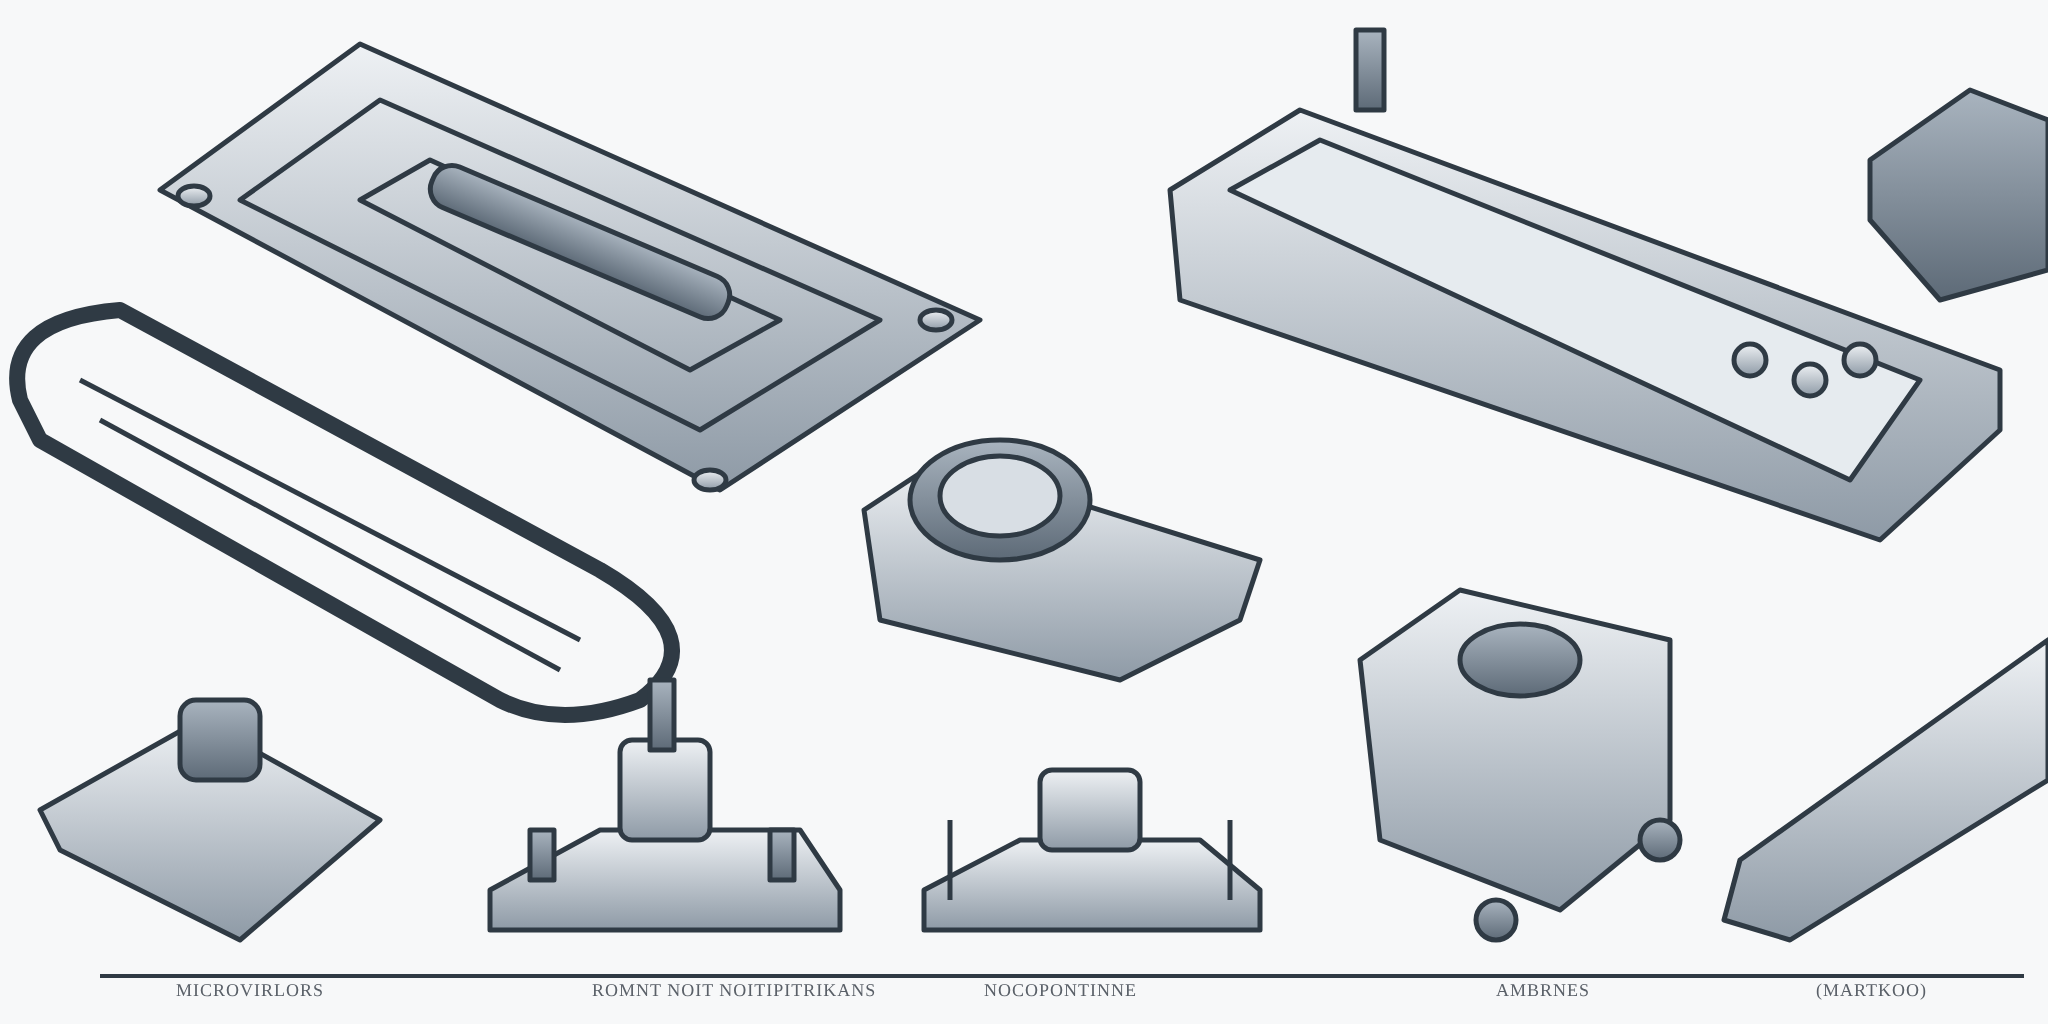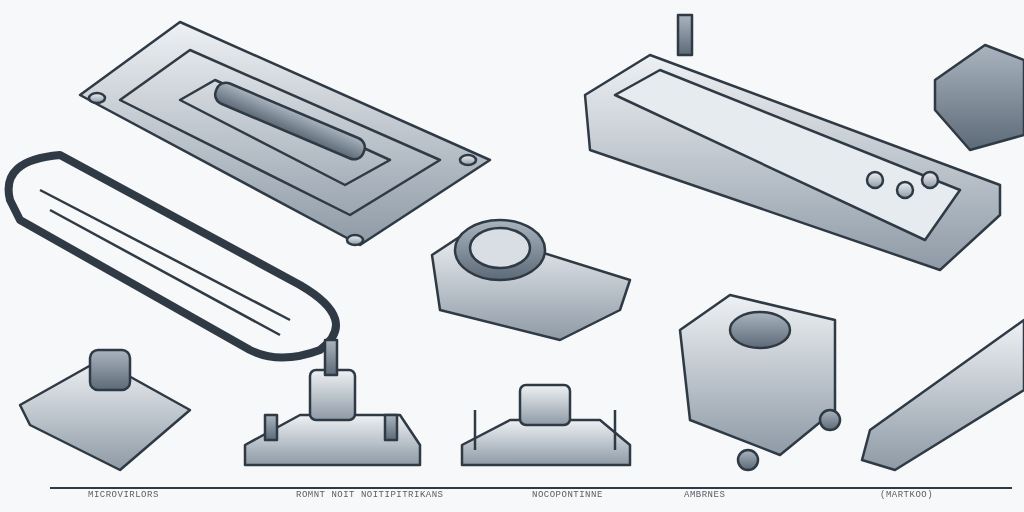--- a/index.html
+++ b/index.html
@@ -1,18 +1,18 @@
 <!DOCTYPE html>
 <html><head>
 <meta charset="utf-8">
 <style>
   html,body{margin:0;padding:0;}
   body{width:1024px;height:512px;background:#f7f8f9;position:relative;overflow:hidden;font-family:"Liberation Sans",sans-serif;}
   svg{position:absolute;left:0;top:0;}
-  .label{position:absolute;top:490px;font-size:9px;letter-spacing:0.5px;color:#5a6068;text-transform:uppercase;font-family:Liberation Mono, monospace;}
+  .label{position:absolute;top:490px;font-size:9px;letter-spacing:0.5px;color:#5a6068;text-transform:uppercase;font-family:Liberation Serif, serif;}
   .baseline{position:absolute;left:50px;top:487px;width:962px;height:2px;background:#2f3a44;}
 </style>
 </head>
 <body>
 
 <svg width="1024" height="512" viewBox="0 0 1024 512">
   <defs>
     <linearGradient id="metal" x1="0" y1="0" x2="0" y2="1">
       <stop offset="0" stop-color="#eef1f4"></stop>
       <stop offset="1" stop-color="#8e9aa6"></stop>
@@ -84,15 +84,15 @@
       <rect x="520" y="385" width="50" height="40" rx="6"></rect>
       <line x1="475" y1="410" x2="475" y2="450"></line>
         <line x1="615" y1="410" x2="615" y2="450"></line>
     </g>
   </g>
 </svg>
 
 <div class="baseline"></div>
 <span class="label" style="left:88px">MICROVIRLORS</span>
 <span class="label" style="left:296px">ROMNT NOIT NOITIPITRIKANS</span>
-<span class="label" style="left:532px">NOCOPONTINNE</span>
-<span class="label" style="left:684px">AMBRNES</span>
-<span class="label" style="left:880px">(MARTKOO)</span>
+<span class="label" style="left:492px">NOCOPONTINNE</span>
+<span class="label" style="left:748px">AMBRNES</span>
+<span class="label" style="left:908px">(MARTKOO)</span>
 
 </body></html>

